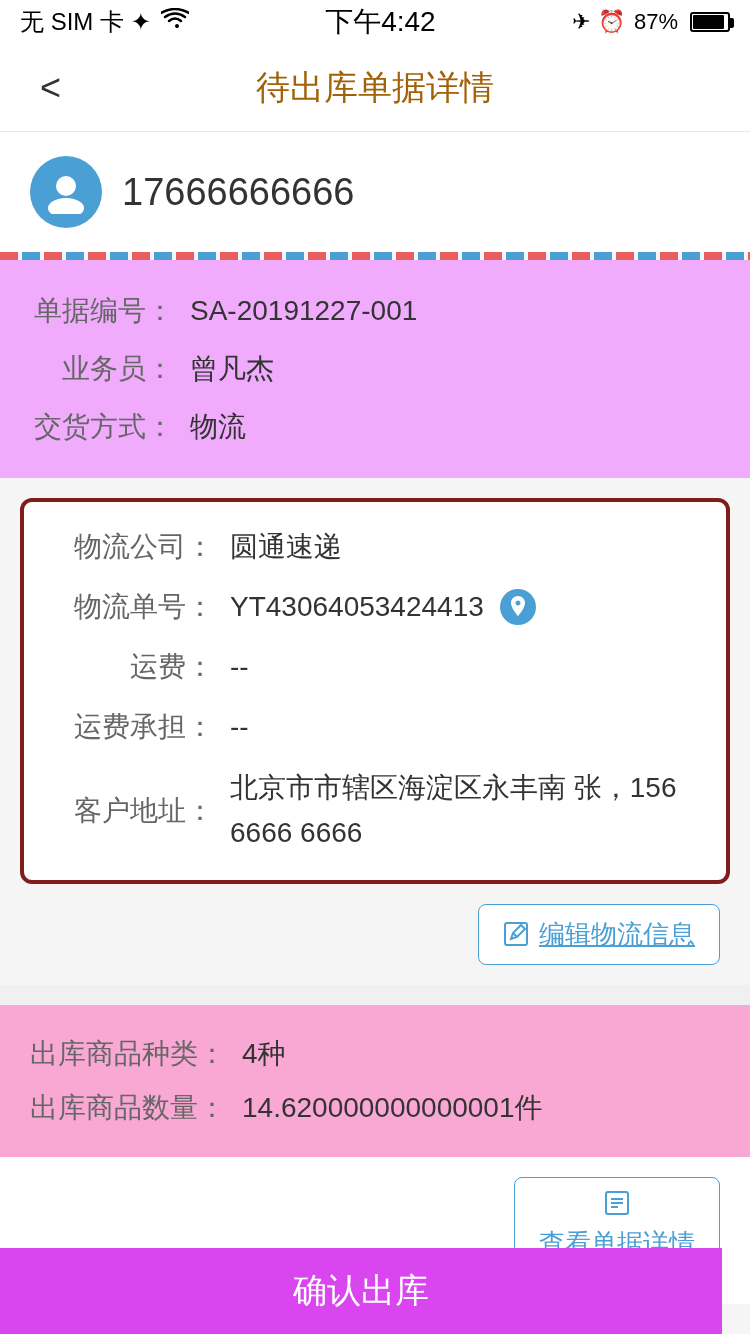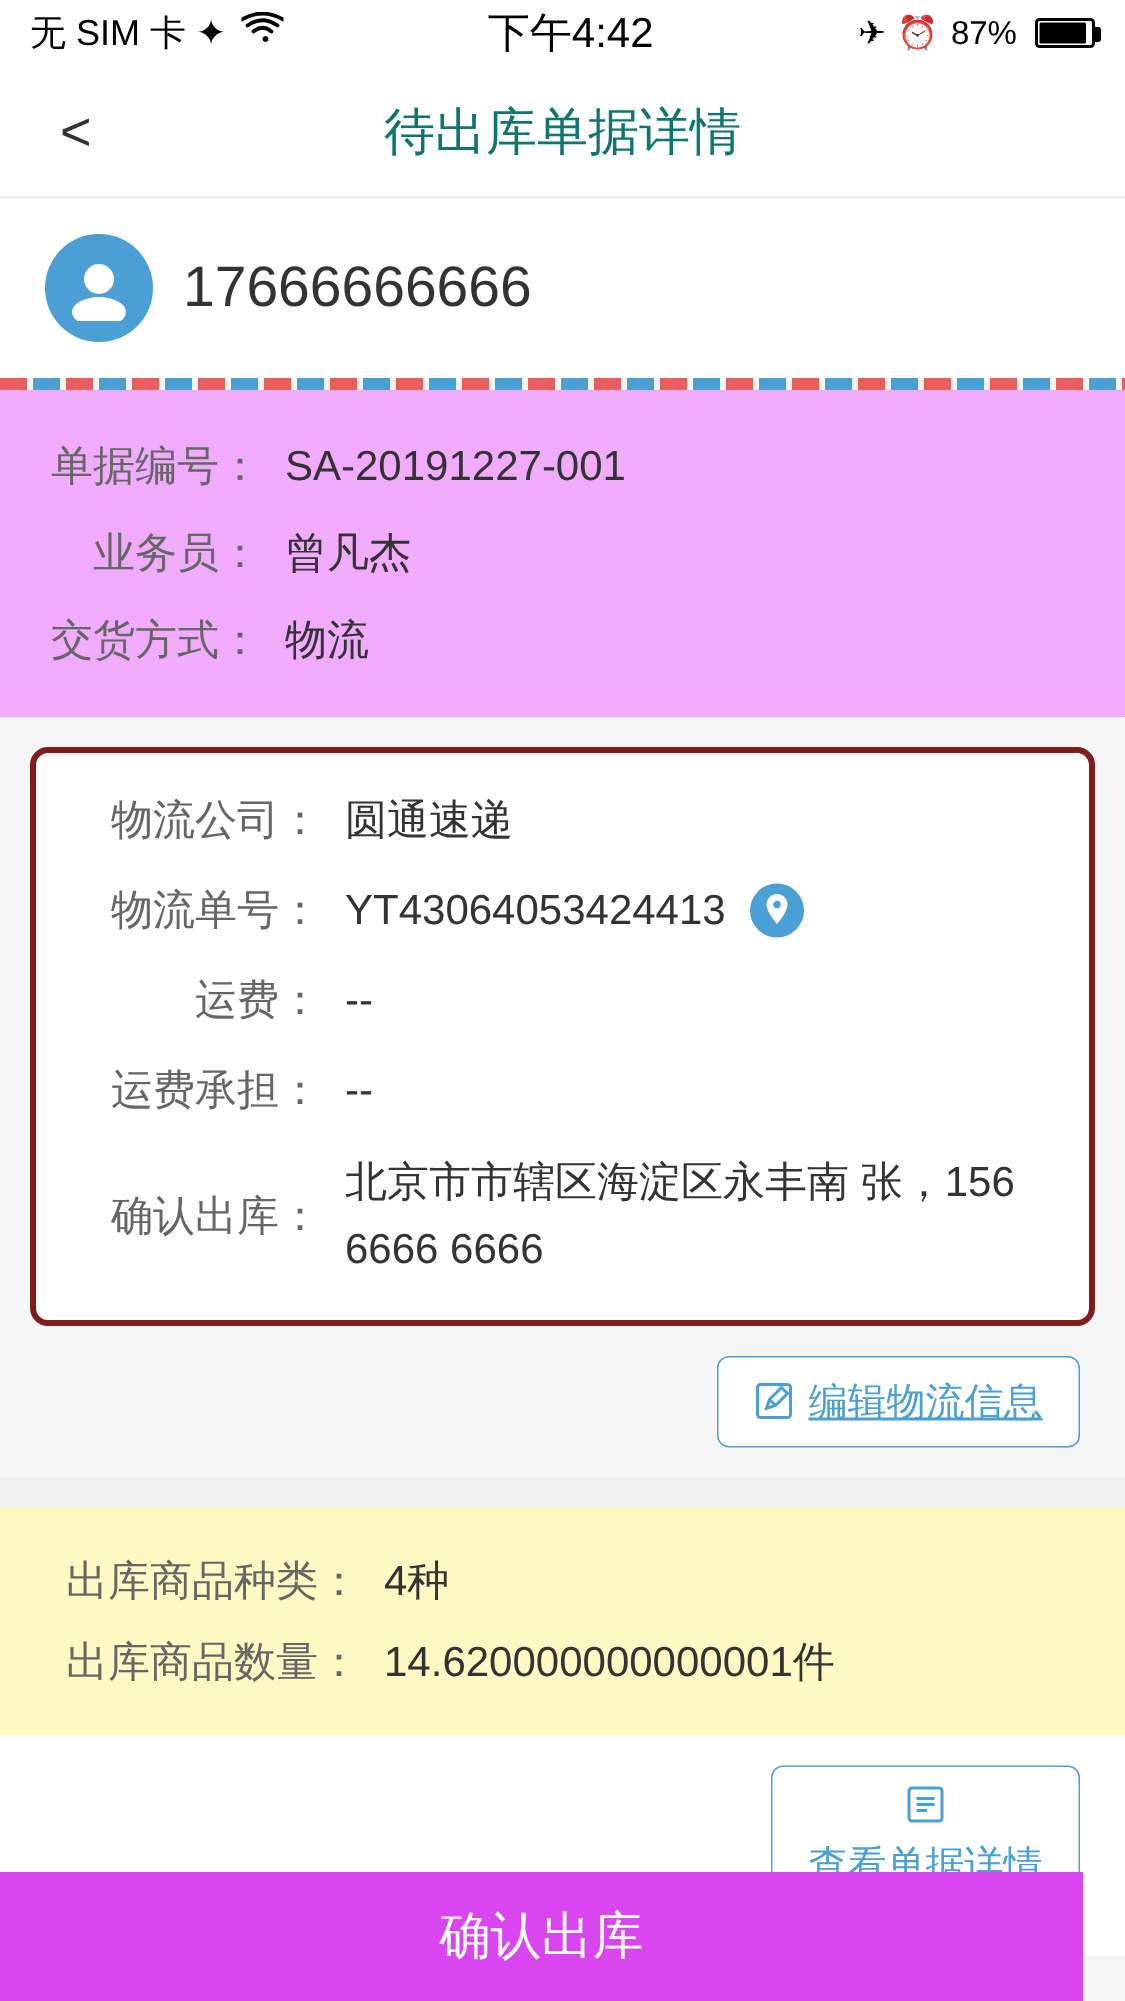--- a/index.html
+++ b/index.html
@@ -67,21 +67,21 @@
       color: #333;
       cursor: pointer;
       padding: 10px;
     }
     .nav-title {
       position: absolute;
       left: 50%;
       transform: translateX(-50%);
       font-size: 34px;
       font-weight: 500;
-      color: #0f766e;
+      color: #a16207;
     }
 
     
     .content {
       padding-bottom: 120px;
     }
 
     
     .user-card {
       background: #fff;
@@ -213,22 +213,22 @@
     }
 
     
     .gray-divider {
       height: 20px;
       background: #f0f0f0;
     }
 
     
     .product-section {
-      background: #fef9c3;
-      padding: 30px 44px;
+      background: #f9a8d4;
+      padding: 30px 30px;
     }
     .product-row {
       display: flex;
       align-items: center;
       margin-bottom: 16px;
       font-size: 28px;
     }
     .product-row:last-child { margin-bottom: 0; }
     .product-label {
       color: #666;
@@ -365,21 +365,21 @@
     </div>
     <div class="logistics-row">
       <span class="logistics-label">运费：</span>
       <span class="logistics-value">--</span>
     </div>
     <div class="logistics-row">
       <span class="logistics-label">运费承担：</span>
       <span class="logistics-value">--</span>
     </div>
     <div class="logistics-row">
-      <span class="logistics-label">确认出库：</span>
+      <span class="logistics-label">客户地址：</span>
       <span class="address-value">北京市市辖区海淀区永丰南  张，156 6666 6666</span>
     </div>
   </div>
 
   <div class="edit-btn-row">
     <button class="edit-btn">
       <svg width="26" height="26" viewBox="0 0 26 26" fill="none">
         <rect x="2" y="2" width="22" height="22" rx="2" stroke="#4a9fd4" stroke-width="2" fill="none"></rect>
         <path d="M8 18 L10 12 L18 4 L22 8 L14 16 Z" stroke="#4a9fd4" stroke-width="2" fill="none"></path>
         <path d="M10 12 L14 16" stroke="#4a9fd4" stroke-width="2"></path>

